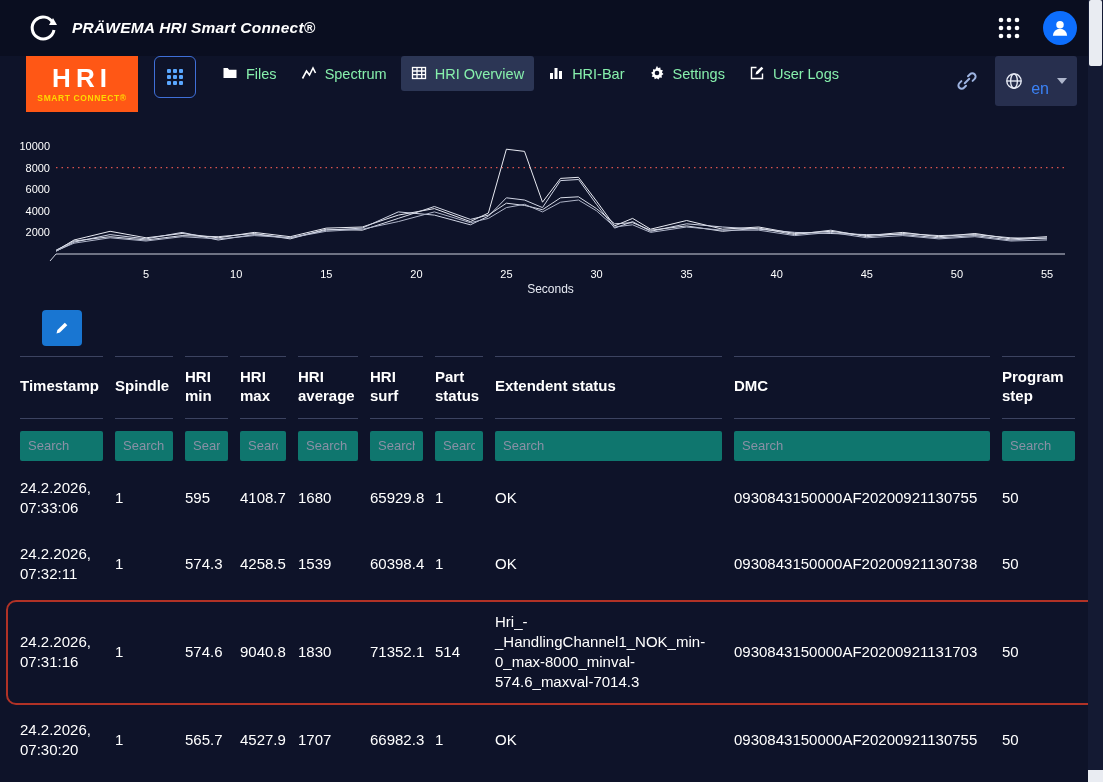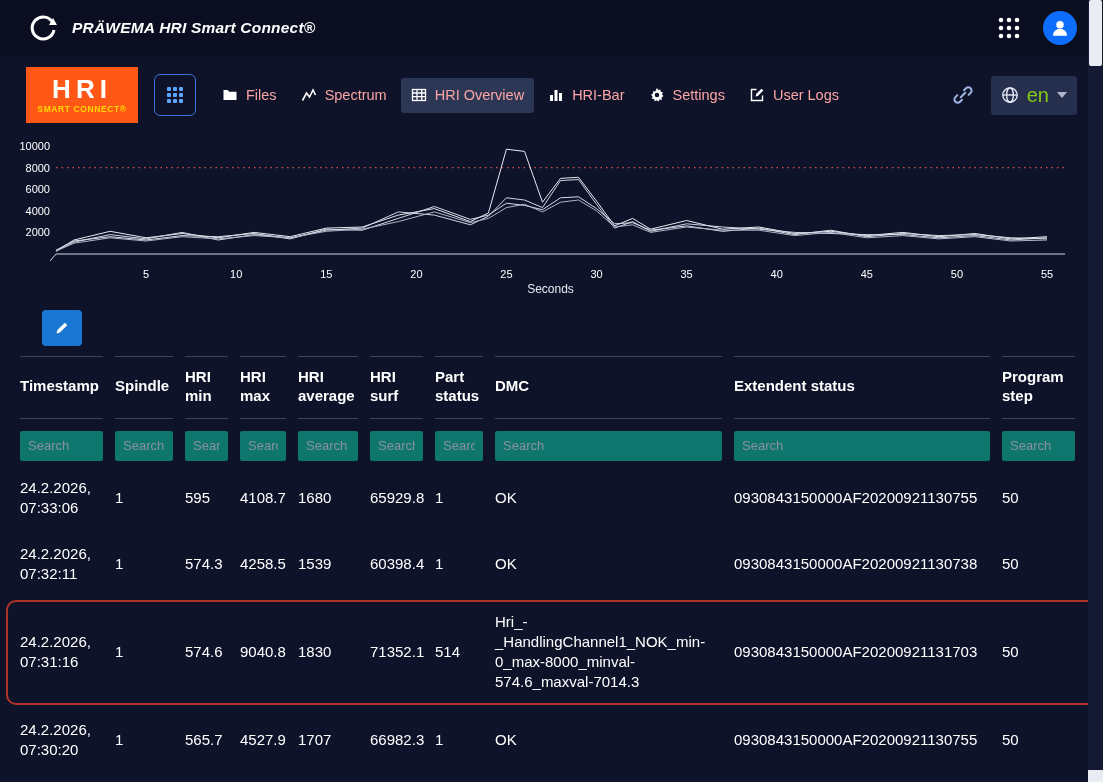--- a/index.html
+++ b/index.html
@@ -23,51 +23,51 @@
   .topbar-right { margin-left:auto; display:flex; align-items:center; gap:22px; }
   .apps-icon { width:24px; height:24px; color:#ffffff; cursor:pointer; }
   .avatar {
     width:34px; height:34px; border-radius:50%;
     background:#0d6efd; display:flex; align-items:center; justify-content:center;
     cursor:pointer;
   }
 
   
   .navbar {
-    height:78px; display:flex; align-items:center; gap:16px;
+    height:78px; display:flex; align-items:flex-start; gap:16px;
     padding:0 26px;
   }
   .hri-box {
     width:112px; height:56px; background:#ff5715;
     display:flex; flex-direction:column; align-items:center; justify-content:center;
     gap:2px; flex:0 0 auto;
   }
   .hri-box .hri-main { font-size:26px; font-weight:bold; letter-spacing:5px; color:#fff; line-height:1; }
   .hri-box .hri-sub  { font-size:8.5px; font-weight:bold; color:#ffd900; letter-spacing:.6px; }
   .grid-btn {
     width:42px; height:42px; border:1px solid #3f6fd8; border-radius:6px;
     background:transparent; color:#5aa7ff;
     display:flex; align-items:center; justify-content:center; cursor:pointer; flex:0 0 auto;
   }
   .nav-items { display:flex; align-items:center; gap:4px; }
   .nav-item {
     display:flex; align-items:center; gap:7px;
-    padding:9px 10px; color:#fca5a5; font-size:14.5px; cursor:pointer;
+    padding:9px 10px; color:#86efac; font-size:14.5px; cursor:pointer;
     border-radius:3px; white-space:nowrap;
   }
   .nav-item.active { background:#2c3655; }
   .nav-item .nico { width:17px; height:17px; display:flex; color:#ffffff; }
   .nav-right { margin-left:auto; display:flex; align-items:center; gap:18px; }
   .link-icon { width:20px; height:20px; color:#9db3e0; cursor:pointer; }
   .lang-box {
     display:flex; align-items:center; gap:8px;
     background:#272f4e; padding:8px 10px; border-radius:3px; cursor:pointer;
   }
   .globe-icon { width:18px; height:18px; color:#e8ecf6; }
-  .lang-value { font-size:20px; color:#84cc16; }
+  .lang-value { font-size:16px; color:#3b82f6;margin-top:16px; }
   .caret { width:0; height:0; border-left:5px solid transparent; border-right:5px solid transparent; border-top:6px solid #aeb6cc; }
 
   
   .chart-wrap { position:relative; margin:2px 14px 0 12px; }
   .chart-wrap svg { display:block; }
   .tick { fill:#ffffff; font-size:11px; font-family:"Liberation Sans", sans-serif; }
   .seconds-label { text-align:center; font-size:12px; color:#e7eaf3; margin-top:-4px; }
 
   
   .edit-btn {
@@ -275,22 +275,22 @@
 
 <div class="table">
   <div class="trow thead-row" id="thead-row">
       <div class="th">Timestamp</div>
       <div class="th">Spindle</div>
       <div class="th">HRI min</div>
       <div class="th">HRI max</div>
       <div class="th">HRI average</div>
       <div class="th">HRI surf</div>
       <div class="th">Part status</div>
+      <div class="th">Extendent status</div>
       <div class="th">DMC</div>
-      <div class="th">Extendent status</div>
       <div class="th">Program step</div>
     </div>
   <div class="trow search-row" id="search-row">
       <input type="text" placeholder="Search" style="">
       <input type="text" placeholder="Search" style="">
       <input type="text" placeholder="Search" style="">
       <input type="text" placeholder="Search" style="">
       <input type="text" placeholder="Search" style="">
       <input type="text" placeholder="Search" style="">
       <input type="text" placeholder="Search" style="">

